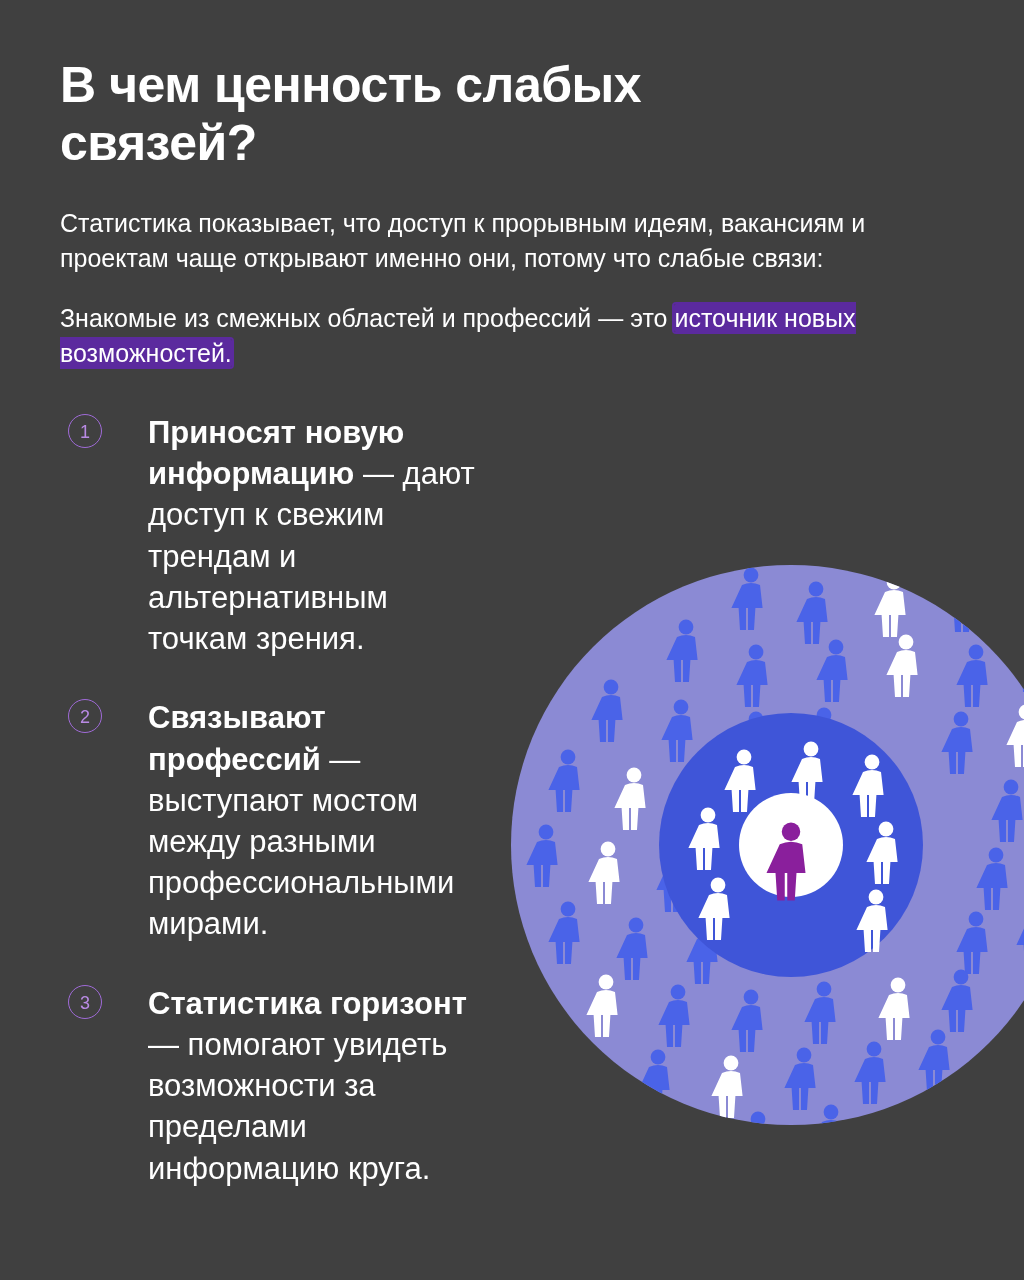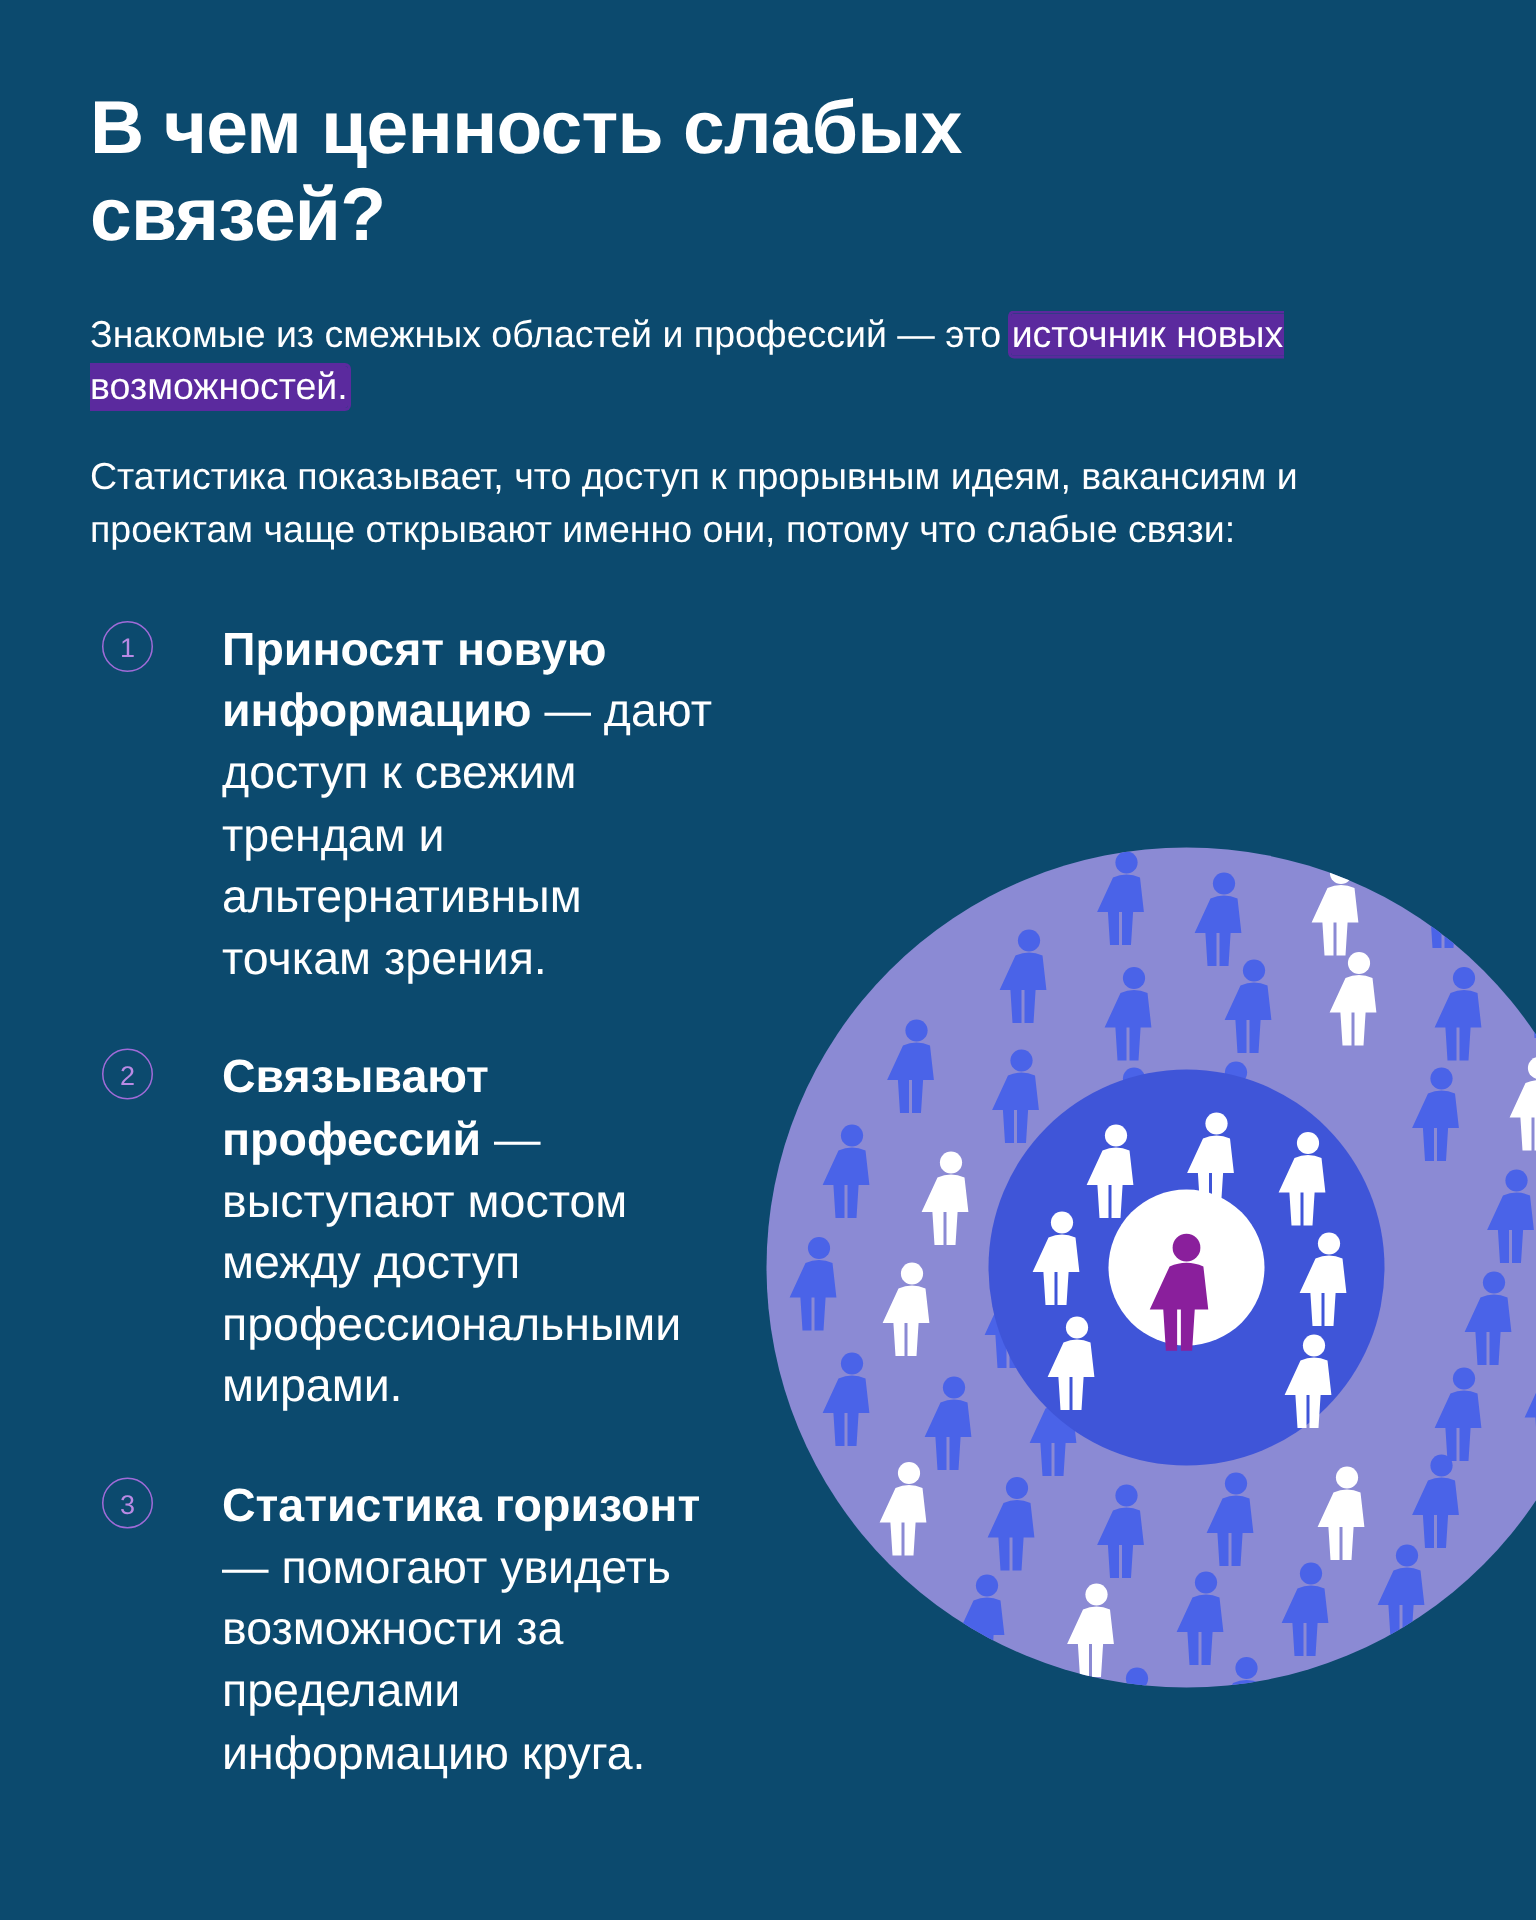--- a/index.html
+++ b/index.html
@@ -12,21 +12,21 @@
     height: 1280px;
     overflow: hidden;
     font-family: "Liberation Sans", sans-serif;
     color: #ffffff;
     position: relative;
   }
 
   .slide {
     position: absolute;
     inset: 0;
-    background: #0c4a6e;
+    background: #404040;
   }
 
   
   .illustration {
     position: absolute;
     left: 506px;
     top: 470px;
     width: 560px;
     height: 740px;
     pointer-events: none;
@@ -189,34 +189,34 @@
 
       <circle cx="285" cy="375" r="52" fill="#ffffff"></circle>
       <use href="#person" transform="translate(285,378) scale(1.25)" fill="#8a1f9c"></use>
     </svg>
   </div>
 
   <div class="content">
 
     <h1 class="title">В чем ценность слабых связей?</h1>
 
+    <p class="para">Статистика показывает, что доступ к прорывным идеям, вакансиям и проектам чаще открывают именно они, потому что слабые связи:</p>
+
     <p class="para first"><span>Знакомые из смежных областей и профессий — это </span><span class="hl">источник новых возможностей.</span></p>
-
-    <p class="para">Статистика показывает, что доступ к прорывным идеям, вакансиям и проектам чаще открывают именно они, потому что слабые связи:</p>
 
     <div class="list">
 
       <div class="item">
         <div class="num">1</div>
         <div class="itext"><b>Приносят новую информацию</b><span> — дают доступ к свежим трендам и альтернативным точкам зрения.</span></div>
       </div>
 
       <div class="item">
         <div class="num">2</div>
-        <div class="itext"><b>Связывают профессий</b><span> — выступают мостом между доступ профессиональными мирами.</span></div>
+        <div class="itext"><b>Связывают профессий</b><span> — выступают мостом между разными профессиональными мирами.</span></div>
       </div>
 
       <div class="item">
         <div class="num">3</div>
         <div class="itext"><b>Статистика горизонт</b><span> — помогают увидеть возможности за пределами информацию круга.</span></div>
       </div>
 
     </div>
   </div>
 </div>

